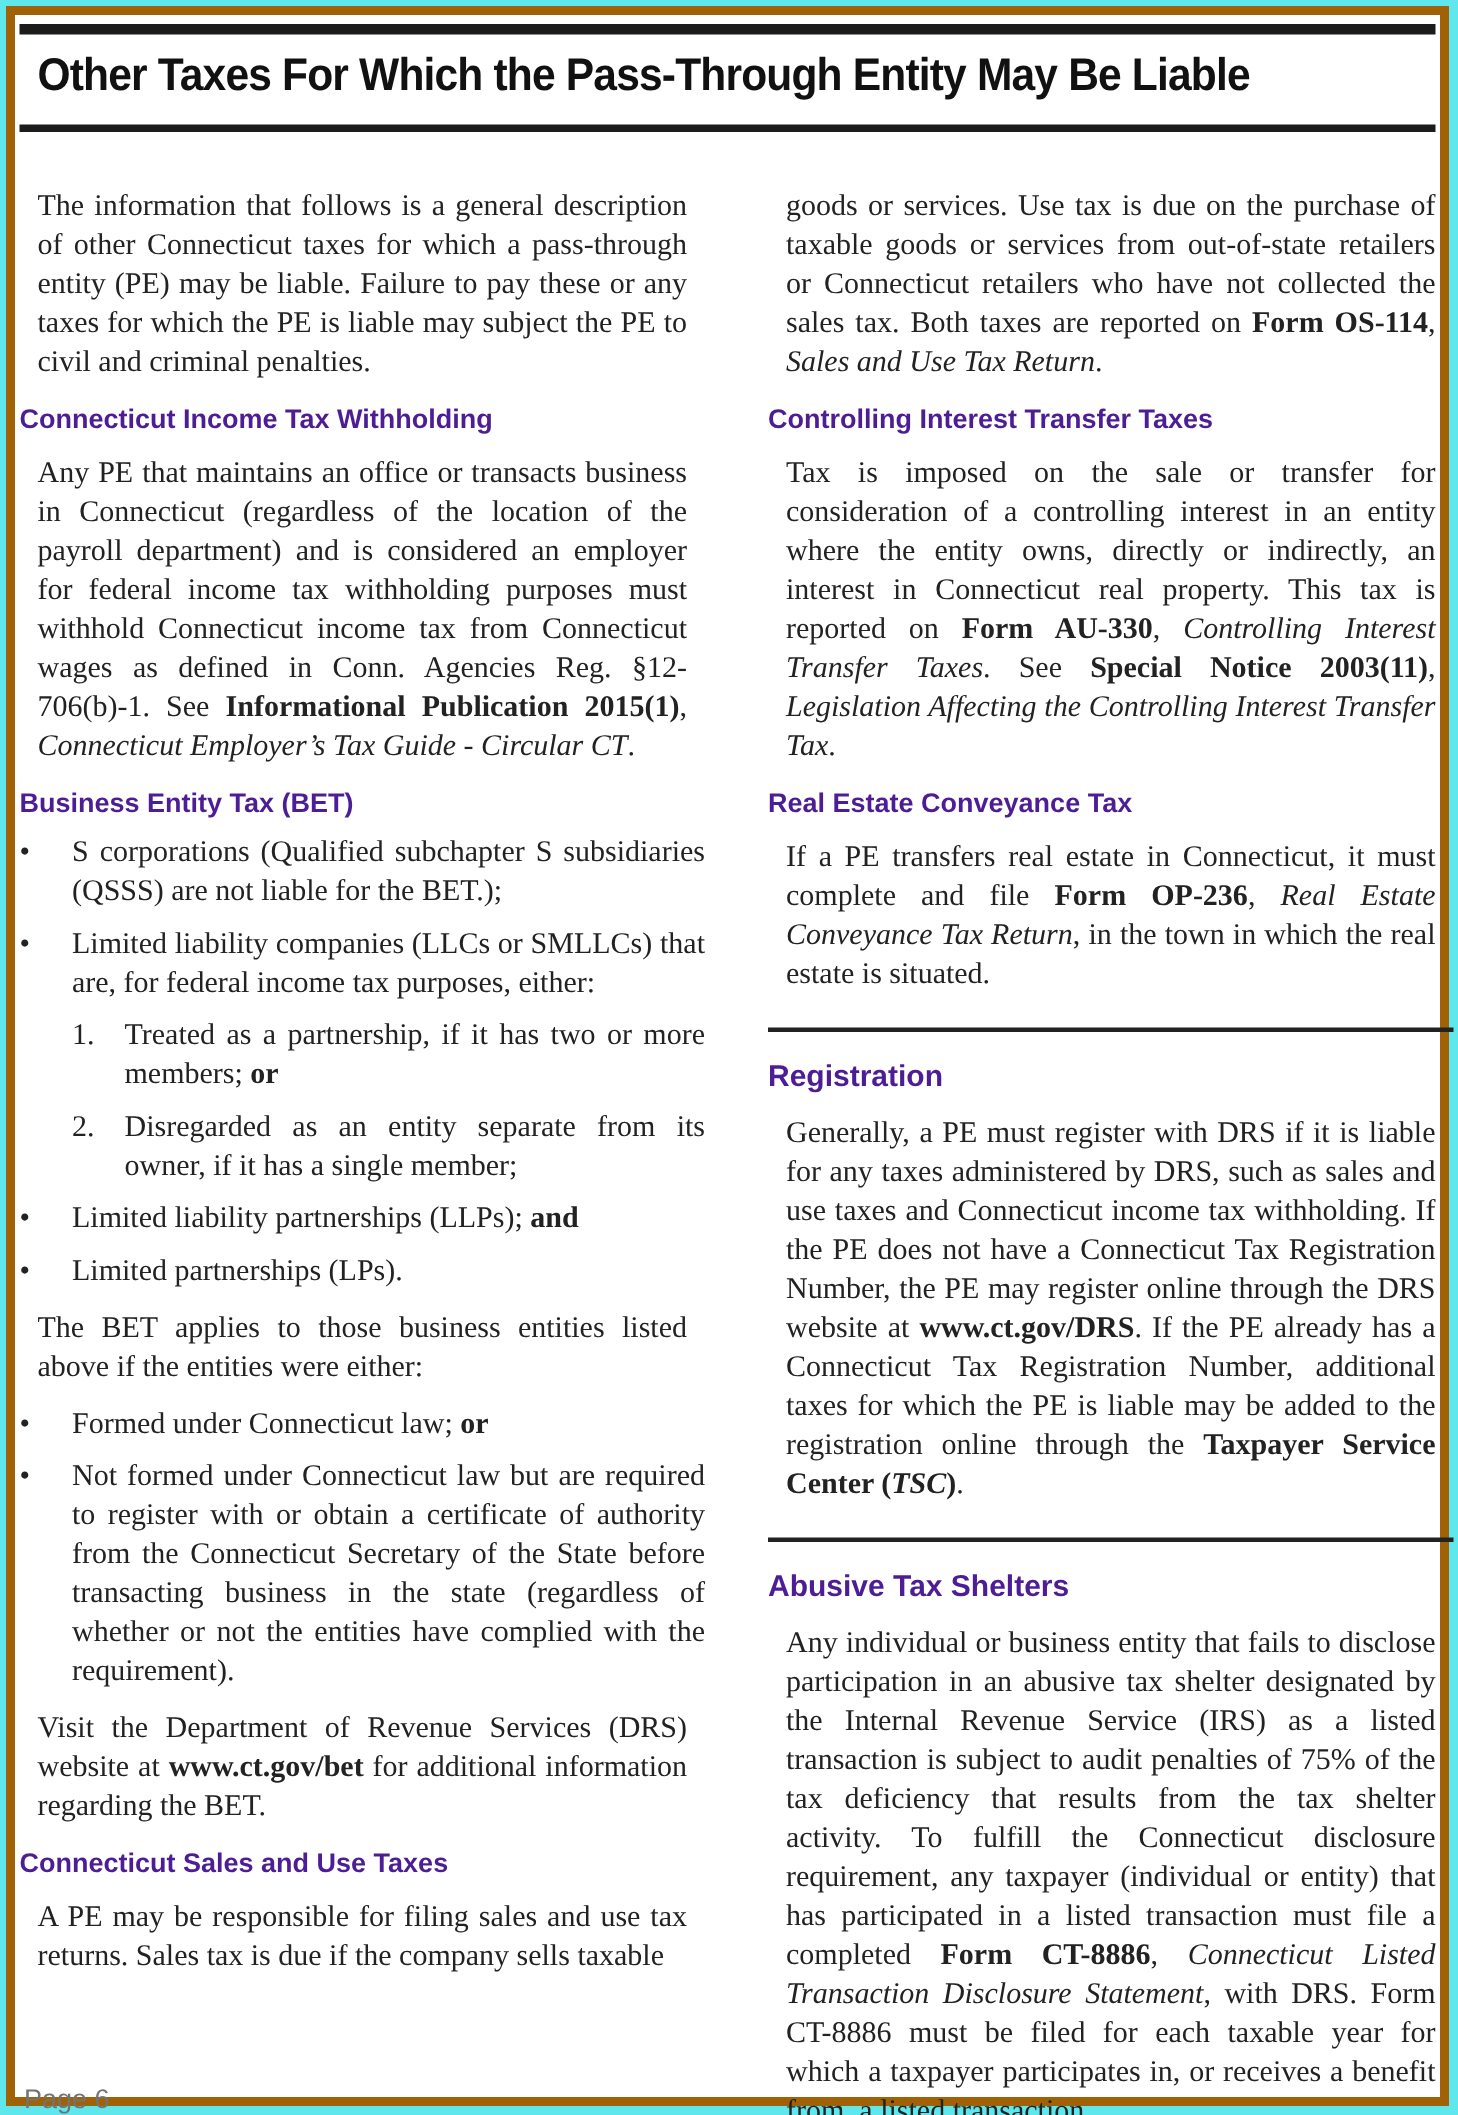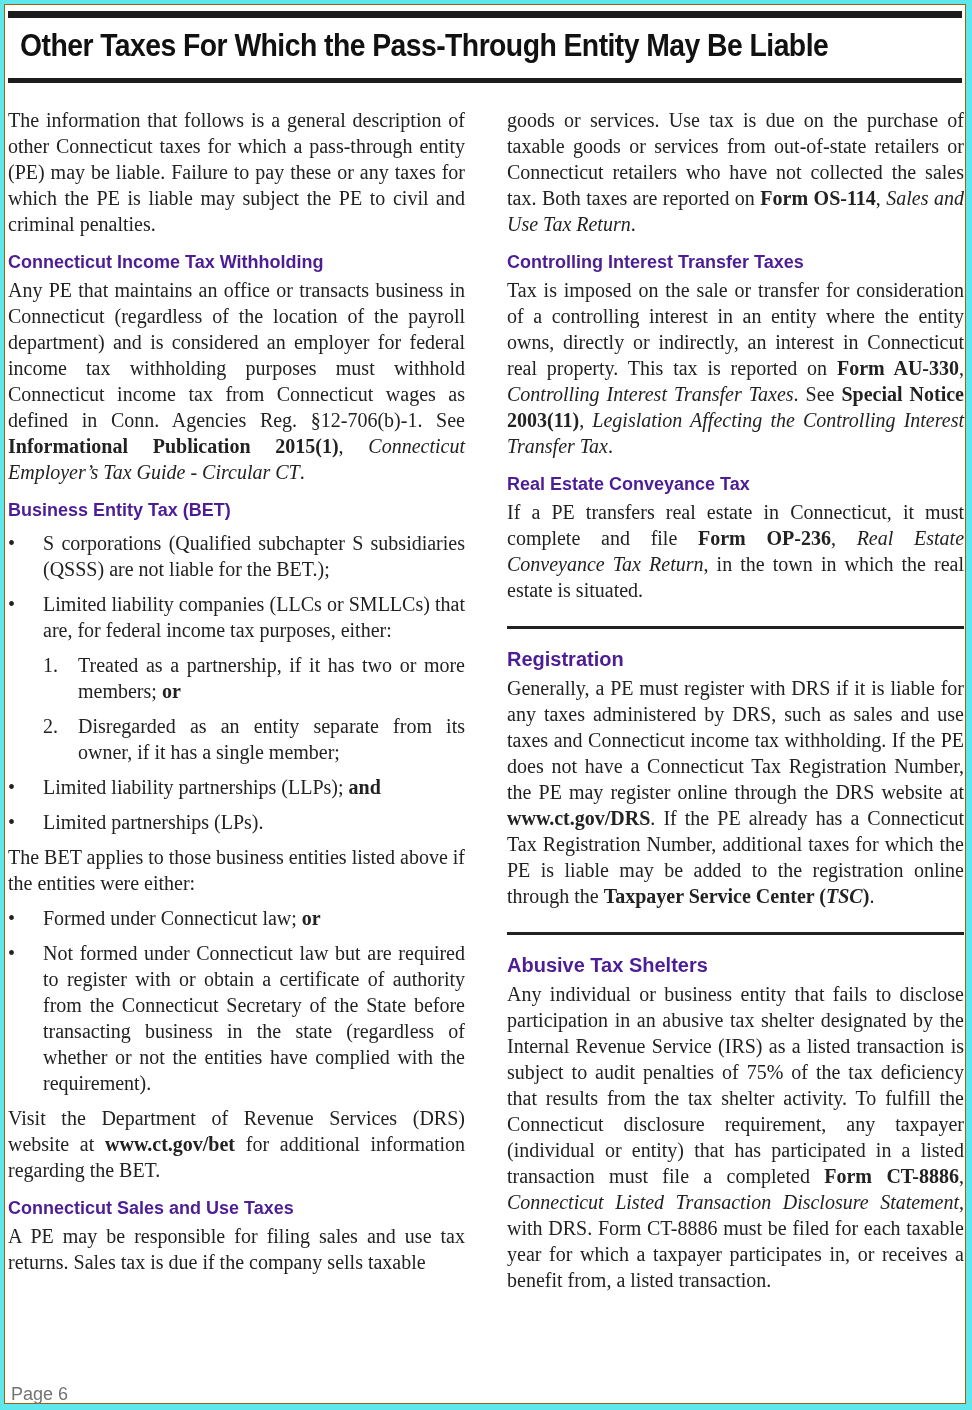--- a/index.html
+++ b/index.html
@@ -4,40 +4,40 @@
 <style>
   html, body { margin: 0; padding: 0; }
   body {
     width: 972px; height: 1410px; overflow: hidden;
     background: #5ee8ee;
     position: relative;
   }
   .page {
     position: absolute; left: 4px; top: 4px; width: 962px; height: 1400px;
     background: #ffffff;
-    border: 1px solid #a16207;
+    border: 6px solid #a16207;
     box-sizing: border-box;
   }
   .rule-top { position: absolute; left: 3px; right: 3px; top: 6px; height: 7px; background: #1c1c1c; }
   .rule-bottom { position: absolute; left: 3px; right: 3px; top: 73px; height: 5px; background: #1c1c1c; }
   .title {
     position: absolute; left: 15px; top: 23px;
     font-family: "Liberation Sans", sans-serif;
     font-weight: bold; font-size: 30.5px; letter-spacing: -0.6px;
     color: #111; margin: 0; white-space: nowrap;
     transform: scaleX(0.93); transform-origin: left top;
   }
   .col {
     position: absolute; top: 102px; width: 457px;
     font-family: "Liberation Serif", serif;
     font-size: 20px; line-height: 26px; color: #222;
   }
   .col-left { left: 3px; }
   .col-right { left: 502px; }
-  .col p { margin: 0; text-align: justify; }
+  .col p { margin: 12px; text-align: justify; }
   h2.sec {
     font-family: "Liberation Sans", sans-serif; font-weight: bold;
     font-size: 18px; line-height: 22px; color: #4c1d95;
     margin: 14px 0 4px 0;
   }
   h2.sec.big { font-size: 20px; line-height: 24px; margin-top: 14px; }
   .b { font-weight: bold; }
   .i { font-style: italic; }
   ul.bul, ol.num { list-style: none; margin: 9px 0 0 0; padding: 0; }
   ul.bul li, ol.num li { position: relative; padding-left: 35px; text-align: justify; margin-bottom: 9px; }

